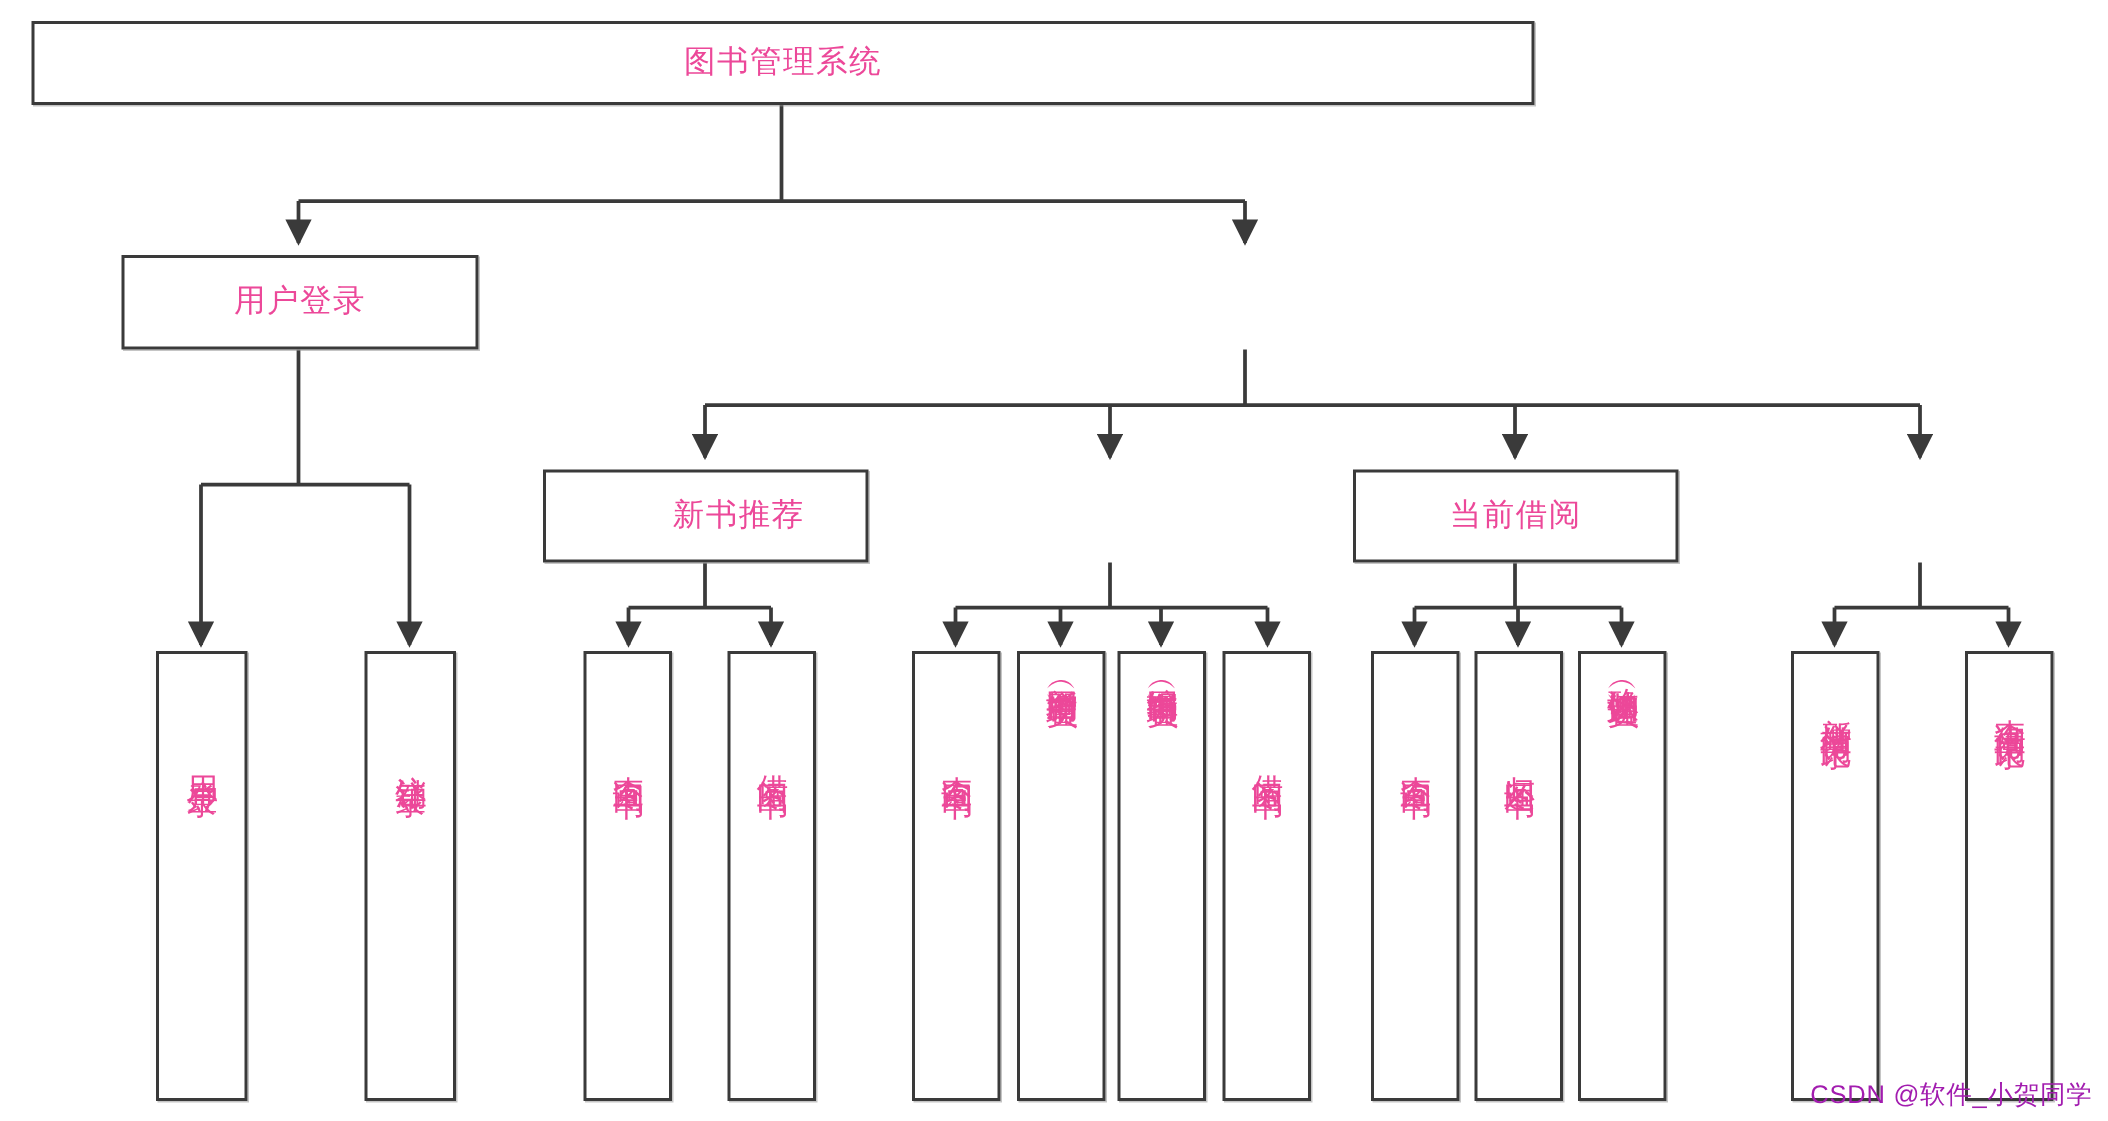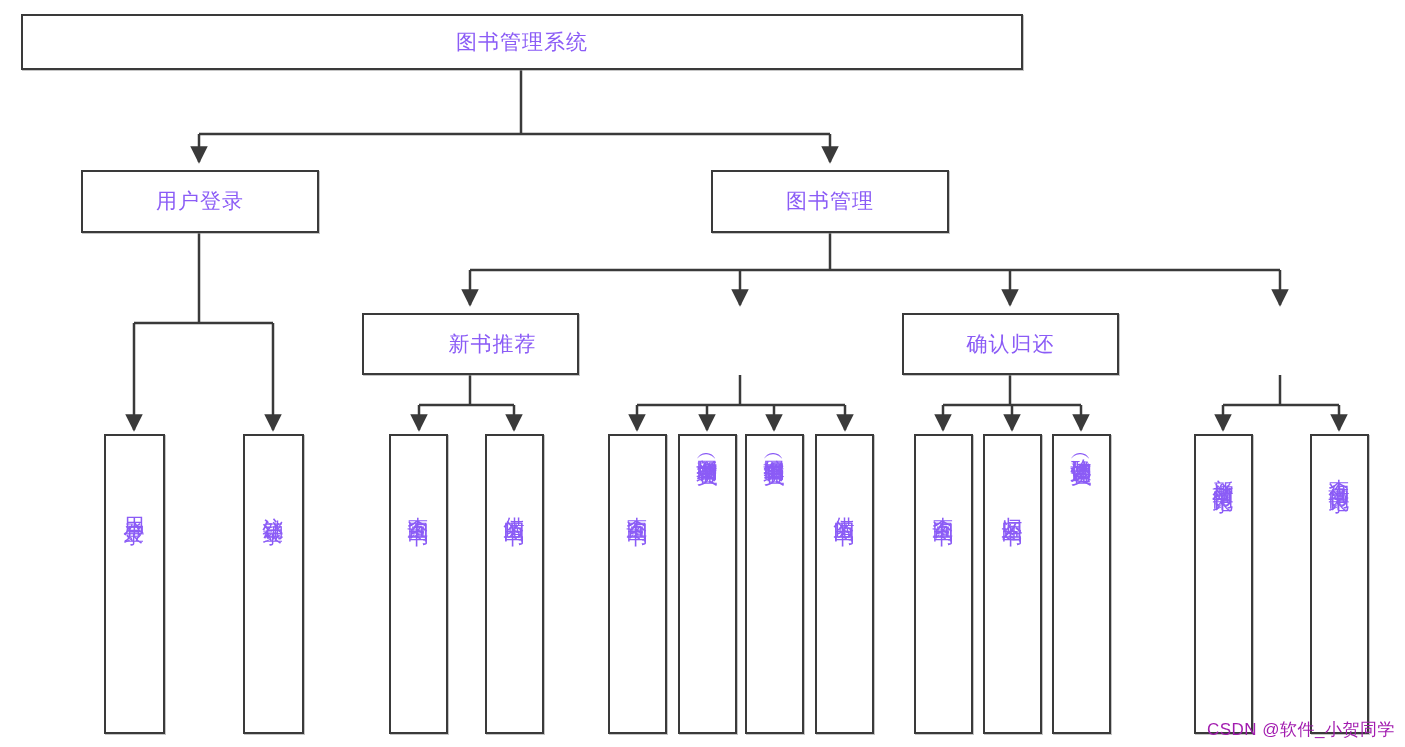--- a/index.html
+++ b/index.html
@@ -33,21 +33,21 @@
     display: flex;
     align-items: center;
     justify-content: center;
     color: #333333;
     box-shadow: 1px 1px 0 rgba(150,150,150,0.55);
   }
   .node .lbl {
     font-size: 21px;
     letter-spacing: 1px;
     line-height: 1.15;
-    color: #8b5cf6;
+    color: #ec4899;
     white-space: nowrap;
   }
   
   .node.vertical {
     align-items: flex-start;
     justify-content: center;
     padding-top: 6px;
   }
   .node.vertical .lbl {
     writing-mode: vertical-rl;
@@ -127,29 +127,26 @@
     </g>
   </svg>
 
   <div class="node" style="left:21px; top:14px; width:1002px; height:56px;">
     <span class="lbl">图书管理系统</span>
   </div>
 
   <div class="node" style="left:81px; top:170px; width:238px; height:63px;">
     <span class="lbl">用户登录</span>
   </div>
-  <div class="node" style="left:711px; top:170px; width:238px; height:63px;">
-    <span class="lbl">图书管理</span>
-  </div>
 
   <div class="node" style="left:362px; top:313px; width:217px; height:62px;padding-left:44px;">
     <span class="lbl">新书推荐</span>
   </div>
   <div class="node" style="left:902px; top:313px; width:217px; height:62px;">
-    <span class="lbl">确认归还</span>
+    <span class="lbl">当前借阅</span>
   </div>
 
   <div class="node vertical" style="left:104px; top:434px; width:61px; height:300px; padding-top:64px;">
     <span class="lbl">用户登录</span>
   </div>
   <div class="node vertical" style="left:243px; top:434px; width:61px; height:300px; padding-top:64px;">
     <span class="lbl">注销登录</span>
   </div>
 
   <div class="node vertical" style="left:389px; top:434px; width:59px; height:300px; padding-top:64px;">

